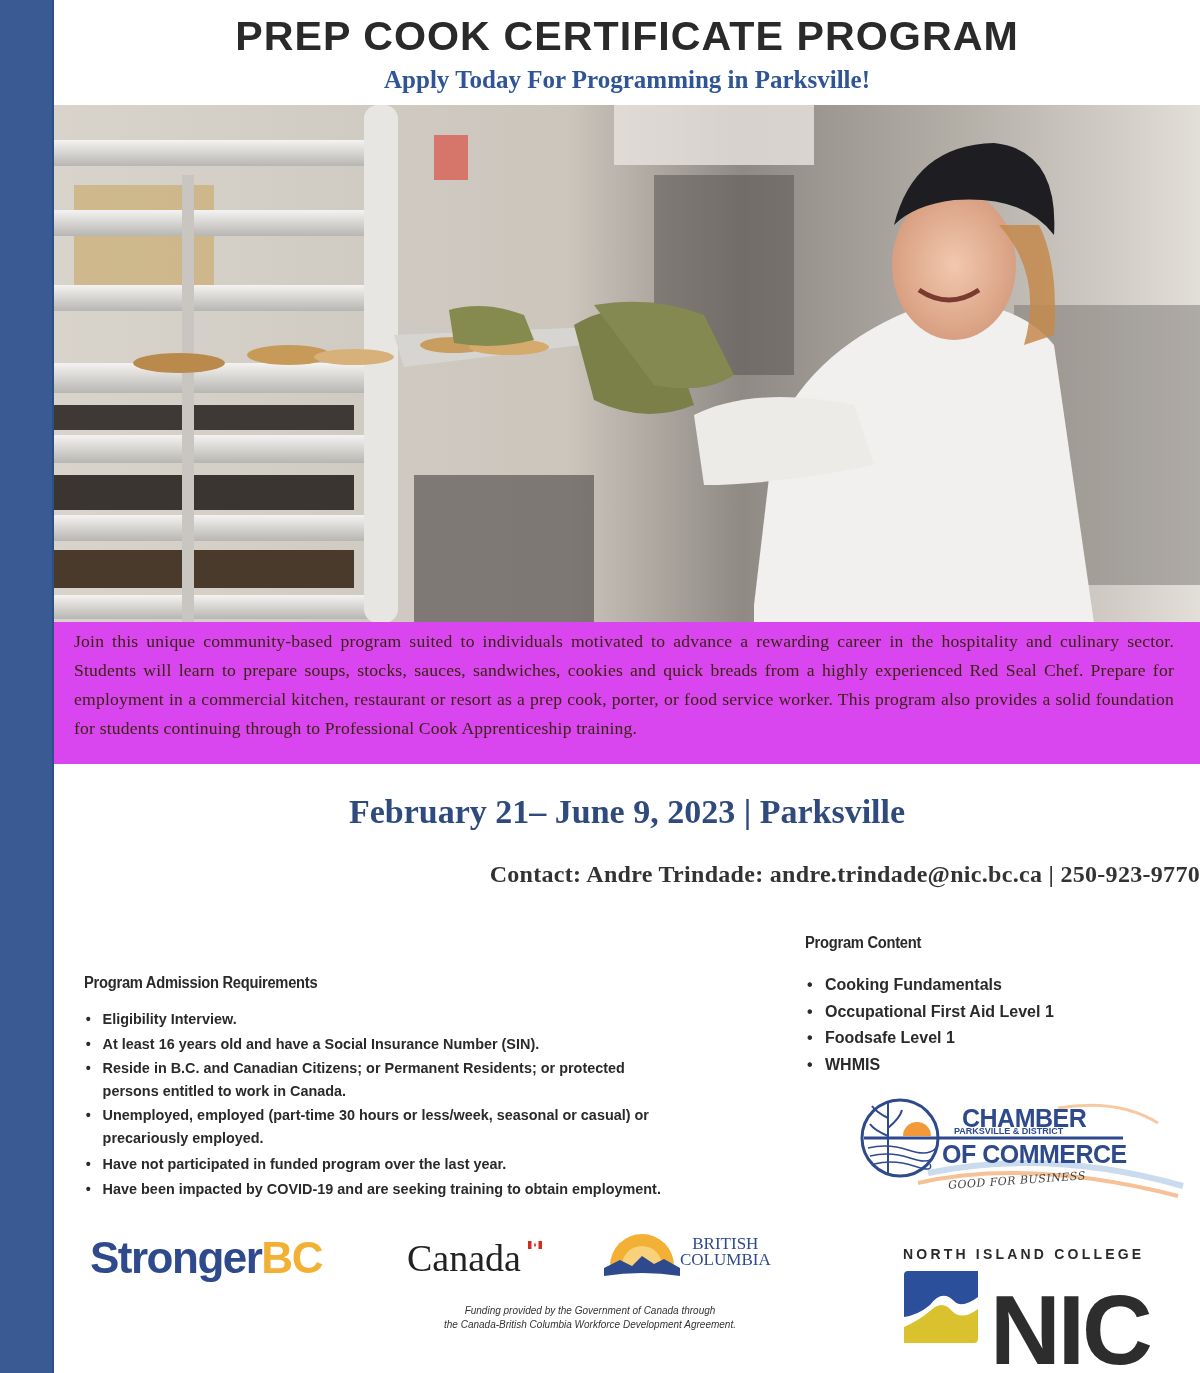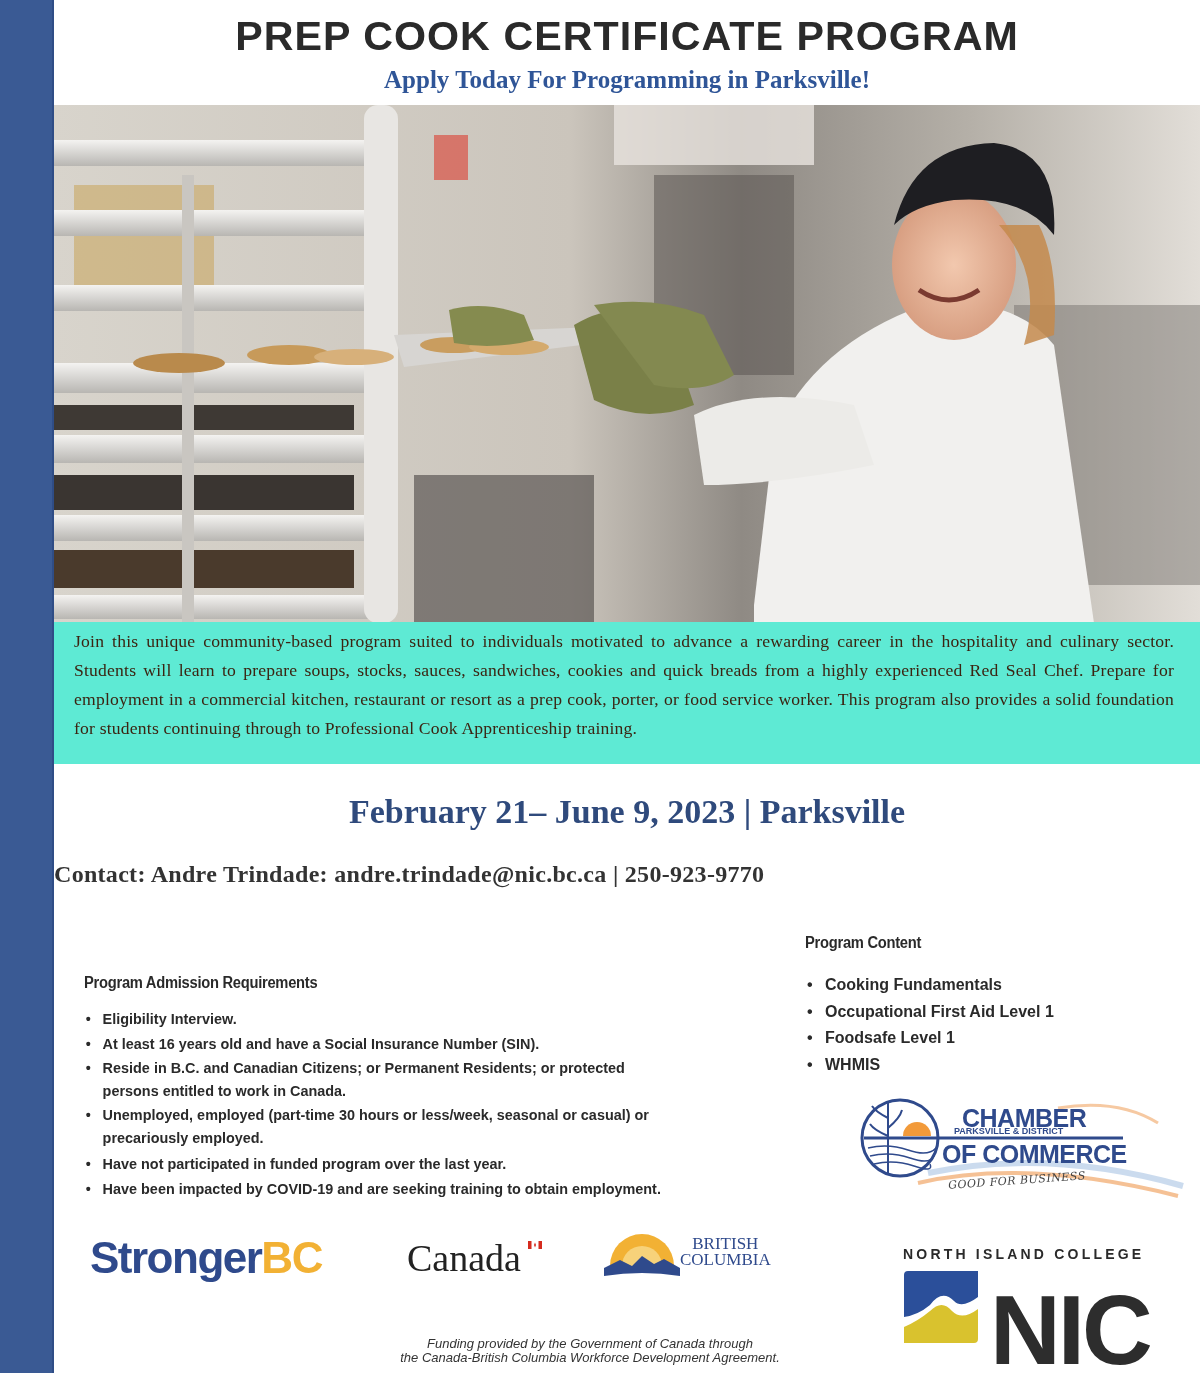--- a/index.html
+++ b/index.html
@@ -11,27 +11,27 @@
   .title { position: absolute; left: 54px; top: 14px; width: 1146px; text-align: center;
     font-family: "Liberation Sans", sans-serif; font-weight: bold; font-size: 40px; letter-spacing: 1px;
     color: #2a2a2a; transform: scaleX(1.03); }
   .subtitle { position: absolute; left: 54px; top: 66px; width: 1146px; text-align: center;
     font-family: "Liberation Serif", serif; font-weight: bold; font-size: 25px; color: #2f5597; }
 
   .photo { position: absolute; left: 54px; top: 105px; width: 1146px; height: 518px; overflow: hidden;
     background: linear-gradient(90deg, #d9d6d0 0%, #cfcac2 40%, #a8a39b 60%, #b7b2aa 85%, #d5d1ca 100%); }
   .photo svg { position: absolute; left: 0; top: 0; width: 1146px; height: 518px; }
 
-  .intro { position: absolute; left: 54px; top: 622px; width: 1146px; height: 142px; background: #5eead4;
+  .intro { position: absolute; left: 54px; top: 622px; width: 1146px; height: 142px; background: #d946ef;
     padding: 5px 26px 0 20px; font-family: "Liberation Serif", serif; font-size: 17.6px; line-height: 29px;
     color: #3b2412; text-align: justify; letter-spacing: 0.2px; }
 
   .dates { position: absolute; left: 54px; top: 793px; width: 1146px; text-align: center;
     font-family: "Liberation Serif", serif; font-weight: bold; font-size: 34px; color: #2f4a7c; }
-  .contact { position: absolute; left: 54px; top: 861px; width: 1146px; text-align: left;
+  .contact { position: absolute; left: 54px; top: 861px; width: 1146px; text-align: right;
     font-family: "Liberation Serif", serif; font-weight: bold; font-size: 24px; color: #333; letter-spacing: 0.3px; }
 
   .req { position: absolute; left: 84px; top: 930px; width: 650px; margin-top: 44px; }
   .content { position: absolute; left: 798px; top: 934px; width: 380px; margin-left: 7px; }
   .sec-head { font-family: "Liberation Sans", sans-serif; font-weight: bold; font-size: 16px; color: #2a2a2a;
     transform: scaleX(0.92); transform-origin: left; letter-spacing: -0.3px; }
   ul.blist { list-style: none; margin-top: 16px; }
   ul.blist li { position: relative; padding-left: 20px; font-family: "Liberation Sans", sans-serif; font-weight: bold;
     font-size: 15.5px; line-height: 22.5px; color: #2a2a2a; transform-origin: left; }
   ul.blist li .dot { position: absolute; left: 2px; top: 0; }
@@ -49,22 +49,22 @@
   .chamber-tag { position: absolute; left: 90px; top: 86px; font-family: "DejaVu Serif", serif; font-style: italic;
     font-size: 11px; color: #444; transform: rotate(-4deg); letter-spacing: 0.5px; }
 
   .strongerbc { position: absolute; left: 90px; top: 1233px; font-family: "Liberation Sans", sans-serif; font-weight: bold;
     font-size: 44px; letter-spacing: -1.5px; color: #2f4a8c; }
   .strongerbc .bc { color: #f2b134; }
   .canada { position: absolute; left: 407px; top: 1236px; font-family: "Liberation Serif", serif; font-size: 38px; color: #222; }
   .canada-flag { position: absolute; left: 528px; top: 1241px; width: 14px; height: 8px; }
   .bcgov { position: absolute; left: 602px; top: 1232px; width: 180px; height: 50px; }
   .bcgov-text { position: absolute; left: 76px; top: 1238px; font-family: "Liberation Serif", serif; font-size: 17px; color: #2f4a8c; line-height: 16px; text-align: center; }
-  .funding { position: absolute; left: 380px; top: 1337px; width: 420px; text-align: center; font-family: "Liberation Sans", sans-serif;
-    font-style: italic; font-size: 13px; line-height: 14px; color: #333; }
+  .funding { position: absolute; left: 380px; top: 1304px; width: 420px; text-align: center; font-family: "Liberation Sans", sans-serif;
+    font-style: italic; font-size: 10px; line-height: 14px; color: #333; }
 
   .nic-top { position: absolute; left: 903px; top: 1246px; font-family: "Liberation Sans", sans-serif; font-weight: bold;
     font-size: 14px; letter-spacing: 3.2px; color: #2a2a2a; }
   .nic-mark { position: absolute; left: 902px; top: 1271px; width: 78px; height: 72px; }
   .nic-letters { position: absolute; left: 990px; top: 1257px; font-family: "Liberation Sans", sans-serif; font-weight: bold;
     font-size: 98px; letter-spacing: -3px; color: #2d2d2d; line-height: 1; margin-top: 24px; }
 </style>
 </head>
 <body>
 

